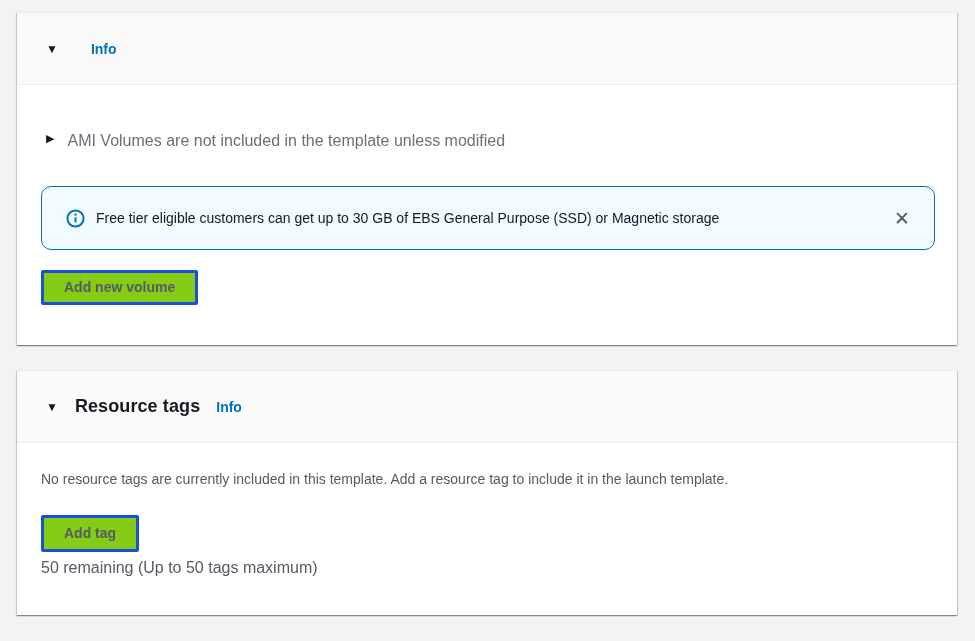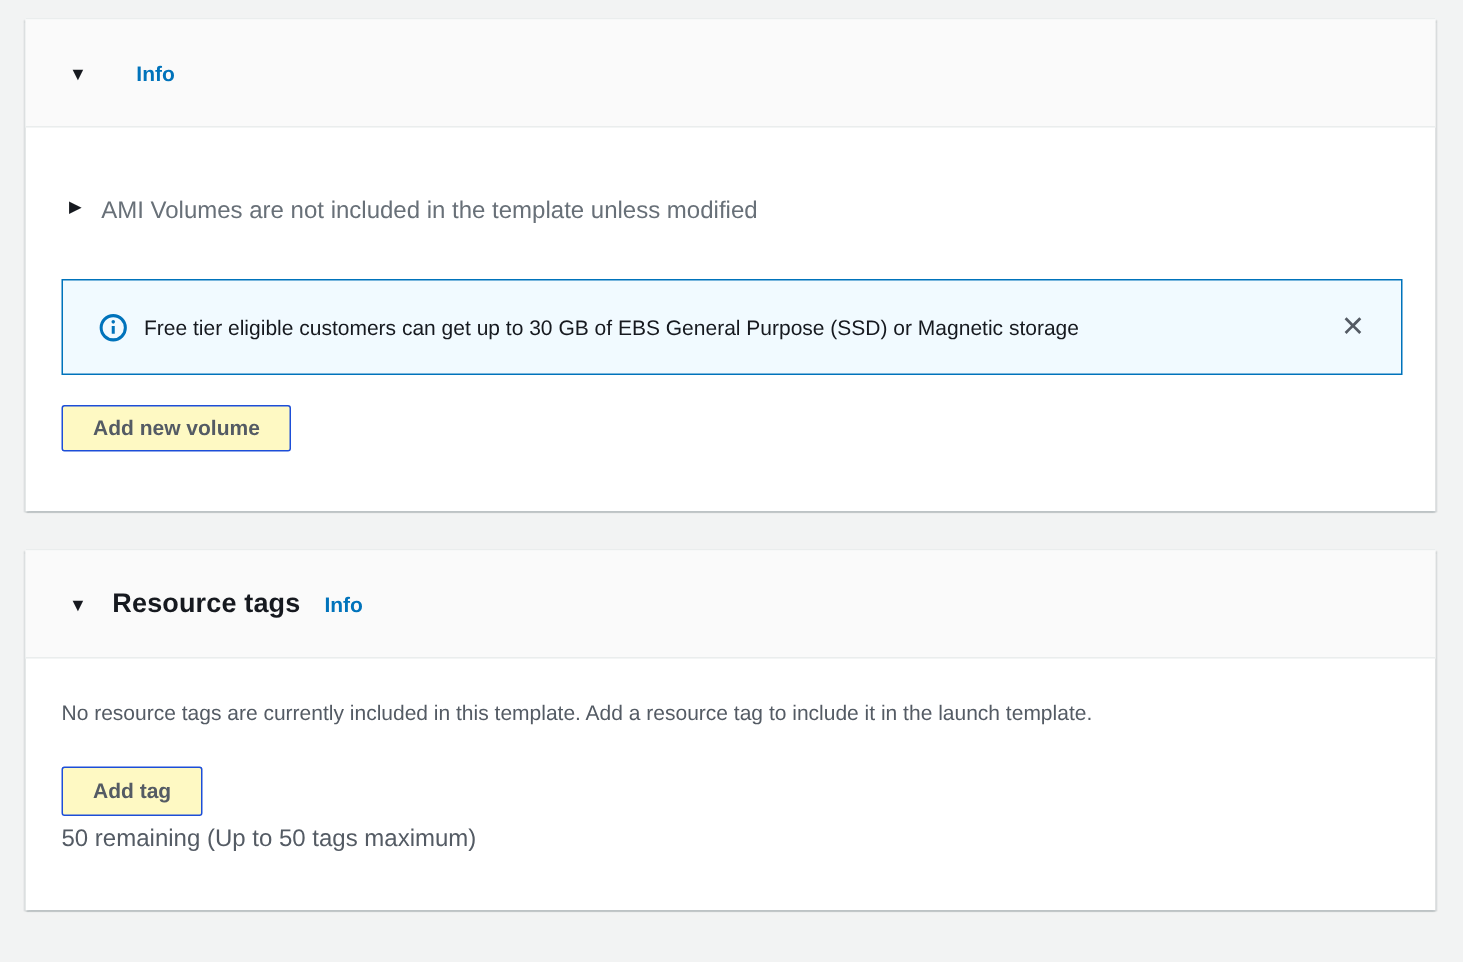--- a/index.html
+++ b/index.html
@@ -75,21 +75,21 @@
     font-size: 16px;
     color: #687078;
     line-height: 16px;
     margin-top: 3px;
   }
 
   .alert {
     margin-top: 37px;
     background: #f1faff;
     border: 1px solid #0073bb;
-    border-radius: 0;
+    border-radius: 10px;
     padding: 20px 22px 20px 24px;
     display: flex;
     align-items: center;
   }
   .alert-info-icon { flex: none; margin-right: 11px; display: block; }
   .alert-message {
     font-size: 14px;
     color: #16191f;
     line-height: 22px;
   }
@@ -100,22 +100,22 @@
     font-size: 19px;
     color: #545b64;
     cursor: pointer;
     line-height: 1;
     padding: 0 2px;
     font-family: "Liberation Sans", sans-serif;
   }
 
   .btn-secondary {
     display: inline-block;
-    background: #fef9c3;
-    border: 1px solid #1d4ed8;
+    background: #84cc16;
+    border: 3px solid #1d4ed8;
     border-radius: 2px;
     color: #545b64;
     font-size: 14px;
     font-weight: 700;
     font-family: "Liberation Sans", sans-serif;
     padding: 5px 20px;
     line-height: 19px;
     cursor: pointer;
   }
   .btn-add-volume { margin-top: 20px; }

